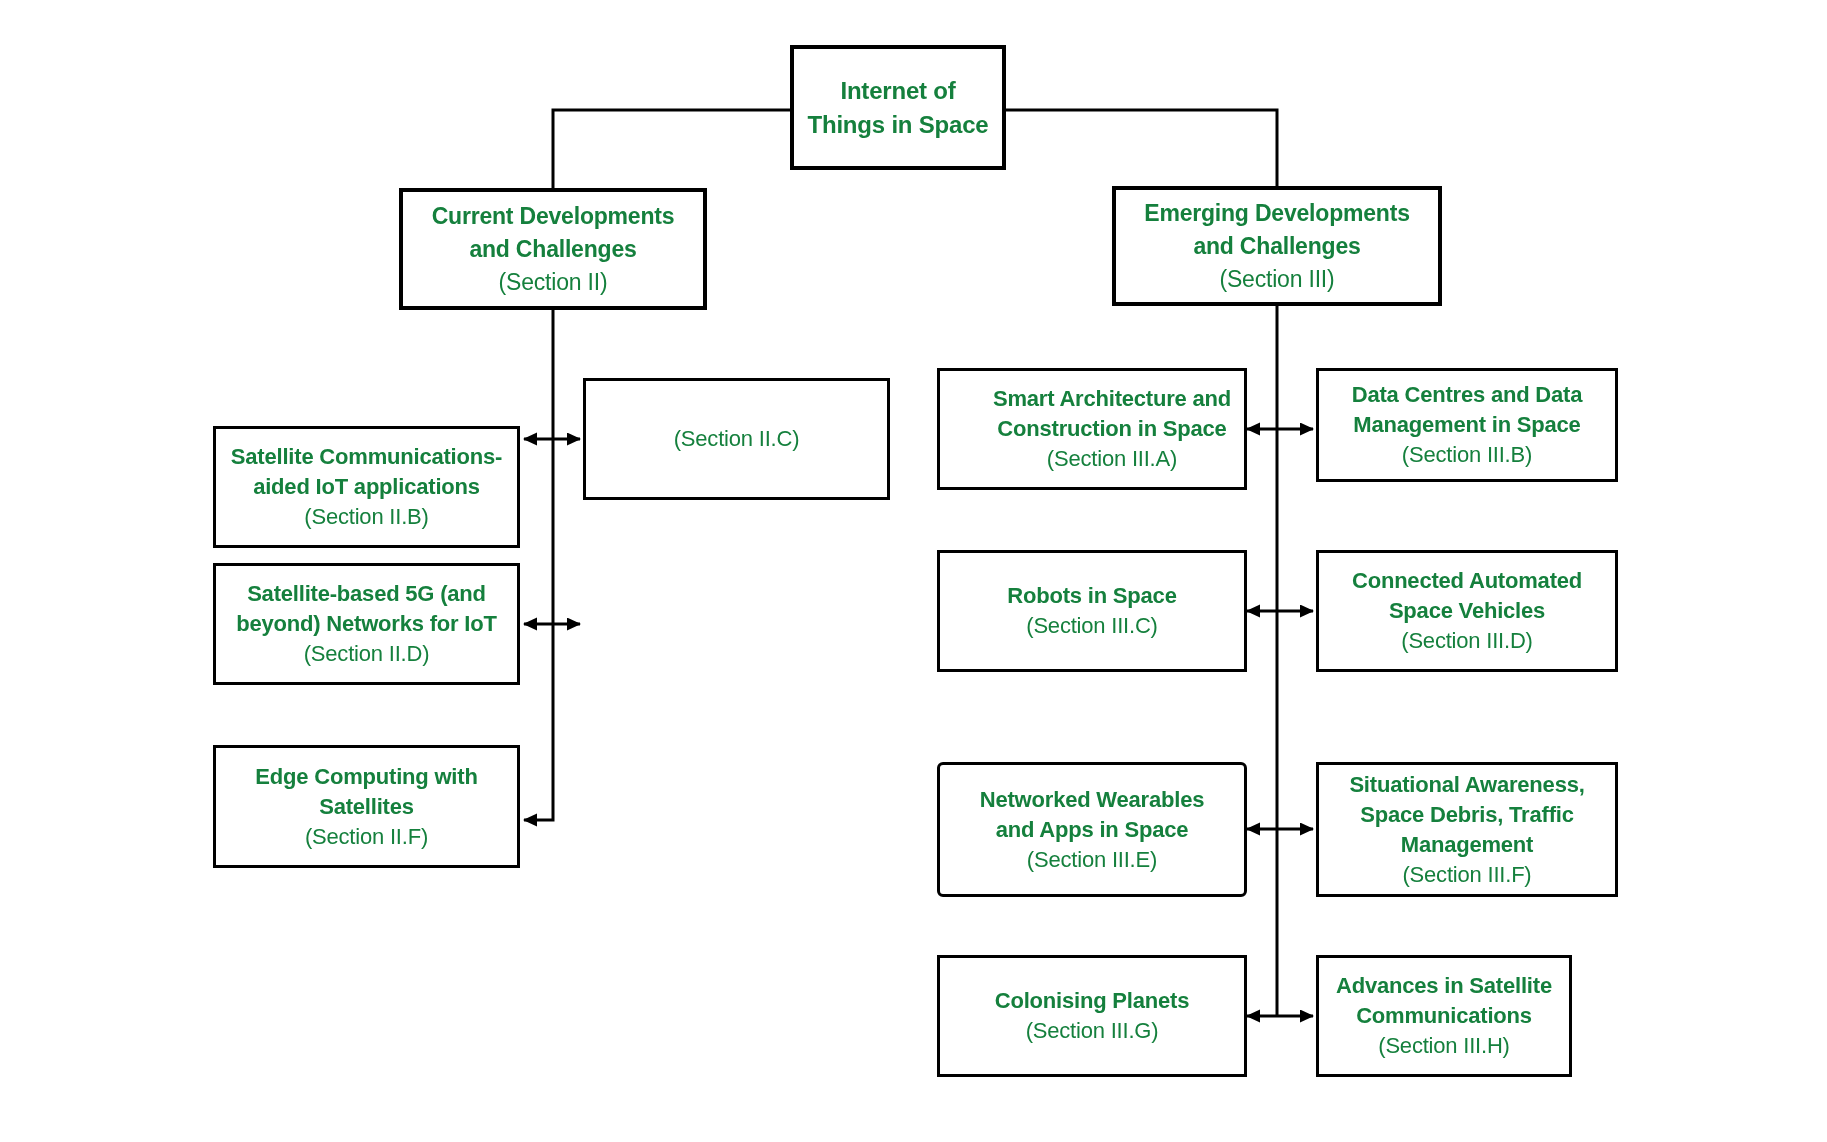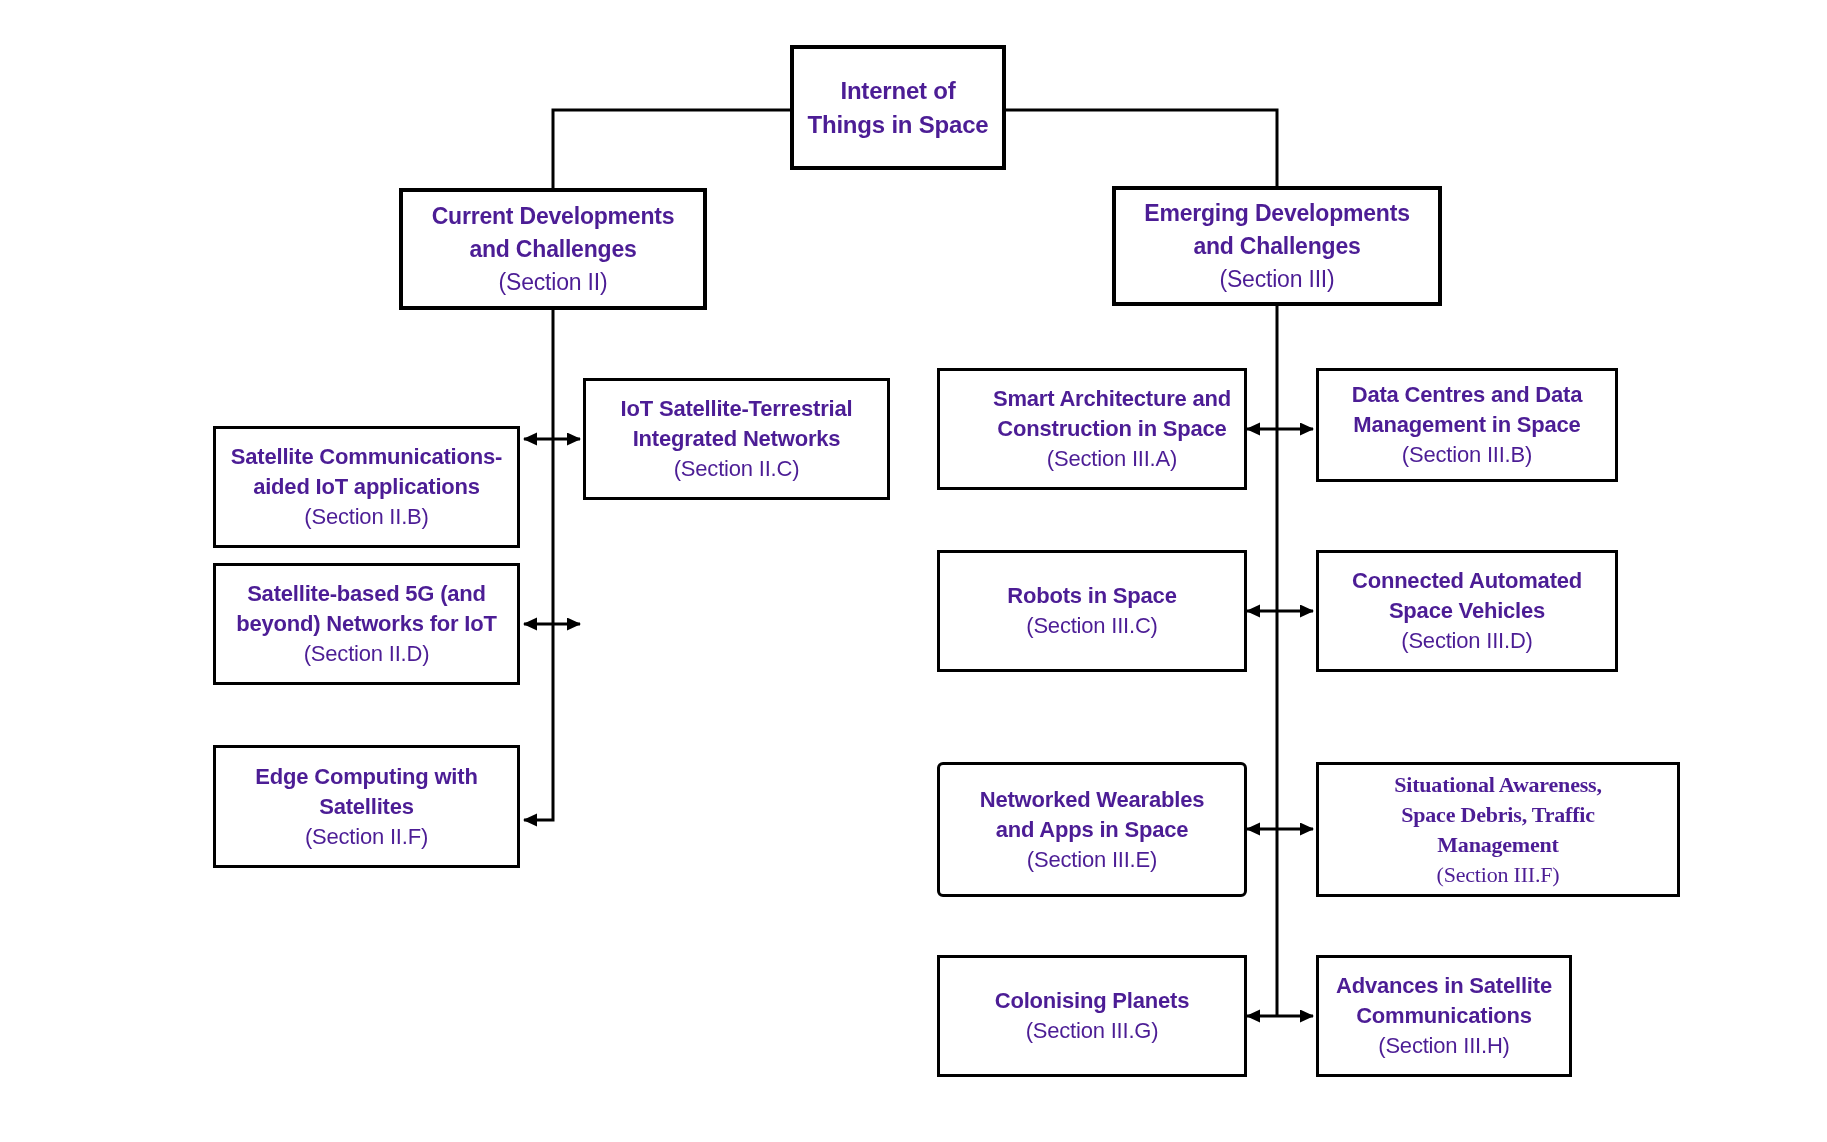--- a/index.html
+++ b/index.html
@@ -6,21 +6,21 @@
     margin: 0;
     padding: 0;
     background: #ffffff;
   }
   #canvas {
     position: relative;
     width: 1827px;
     height: 1142px;
     background: #ffffff;
     font-family: "Liberation Sans", sans-serif;
-    color: #4c1d95;
+    color: #15803d;
     overflow: hidden;
   }
   #connector-layer {
     position: absolute;
     left: 0;
     top: 0;
     width: 1827px;
     height: 1142px;
   }
   .node {
@@ -111,22 +111,20 @@
 and Challenges</div>
     <div class="section">(Section III)</div>
   </div>
 
   <div class="node" style="left:213px; top:378px; width:307px; height:122px;margin-top:48px;">
     <div class="title">Satellite Communications-
 aided IoT applications</div>
     <div class="section">(Section II.B)</div>
   </div>
   <div class="node" style="left:583px; top:378px; width:307px; height:122px;">
-    <div class="title">IoT Satellite-Terrestrial
-Integrated Networks</div>
     <div class="section">(Section II.C)</div>
   </div>
   <div class="node" style="left:213px; top:563px; width:307px; height:122px;">
     <div class="title">Satellite-based 5G (and
 beyond) Networks for IoT</div>
     <div class="section">(Section II.D)</div>
   </div>
   <div class="node" style="left:213px; top:745px; width:307px; height:123px;">
     <div class="title">Edge Computing with
 Satellites</div>
@@ -150,21 +148,21 @@
   <div class="node" style="left:1316px; top:550px; width:302px; height:122px;">
     <div class="title">Connected Automated
 Space Vehicles</div>
     <div class="section">(Section III.D)</div>
   </div>
   <div class="node" style="left:937px; top:762px; width:310px; height:135px;border-radius:6px;">
     <div class="title">Networked Wearables
 and Apps in Space</div>
     <div class="section">(Section III.E)</div>
   </div>
-  <div class="node" style="left:1316px; top:762px; width:364px; height:135px;font-family:Liberation Serif, serif;">
+  <div class="node" style="left:1316px; top:762px; width:302px; height:135px;">
     <div class="title">Situational Awareness,
 Space Debris, Traffic
 Management</div>
     <div class="section">(Section III.F)</div>
   </div>
   <div class="node" style="left:937px; top:955px; width:310px; height:122px;">
     <div class="title">Colonising Planets</div>
     <div class="section">(Section III.G)</div>
   </div>
   <div class="node" style="left:1316px; top:955px; width:256px; height:122px;">

